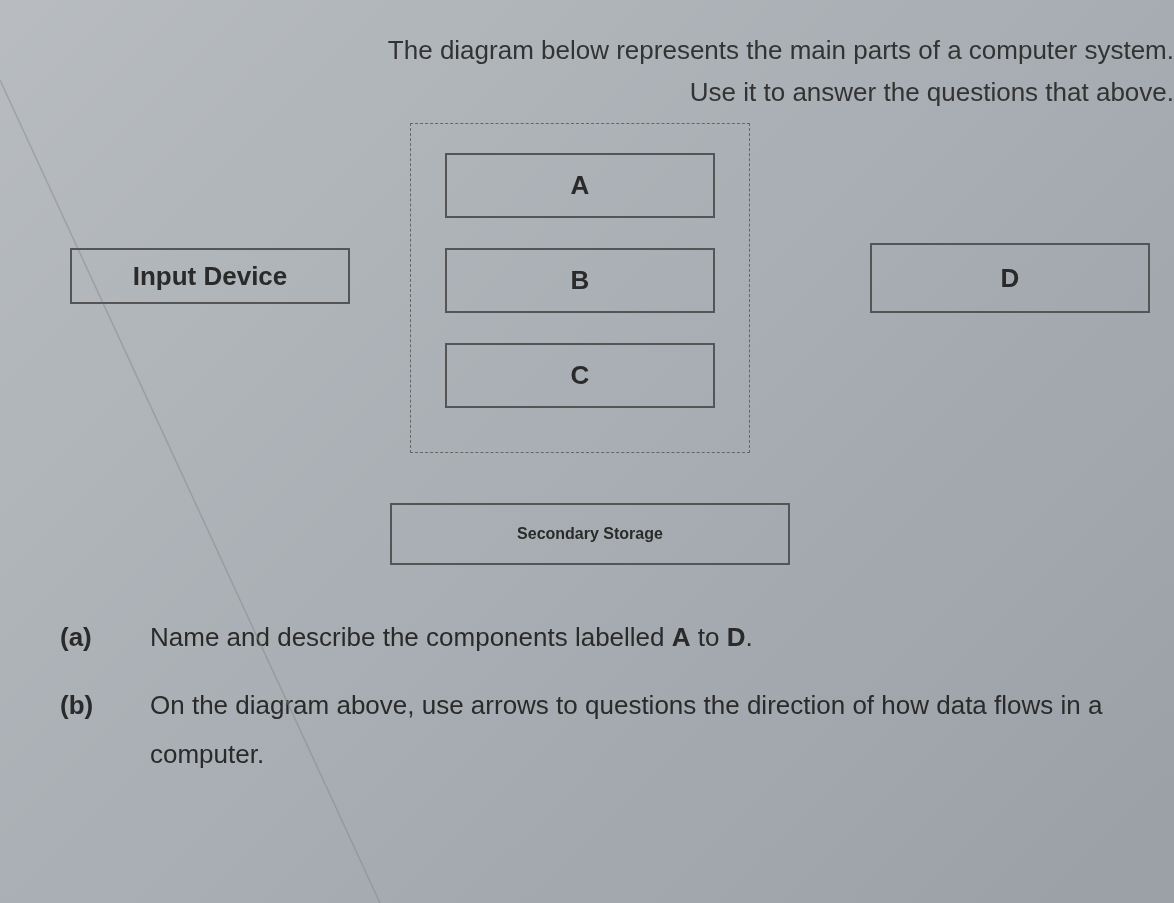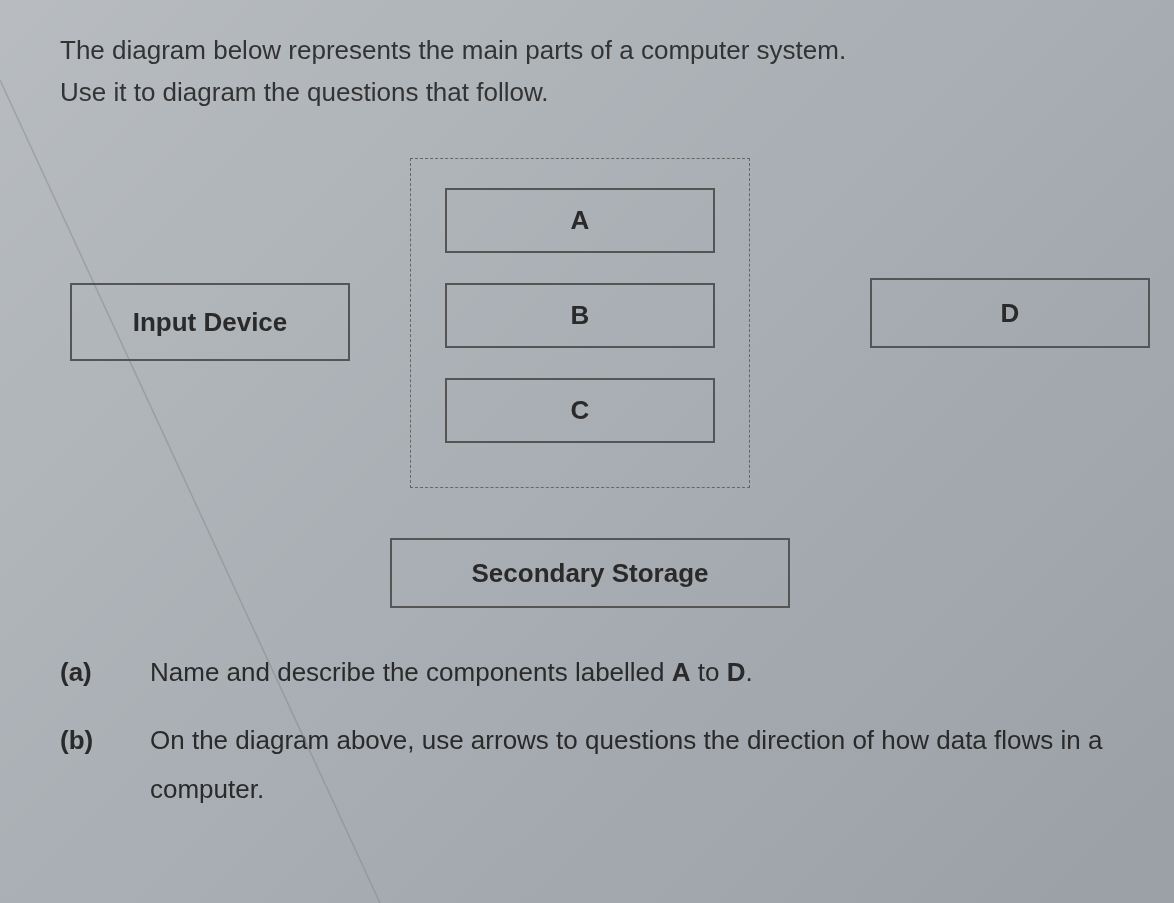--- a/index.html
+++ b/index.html
@@ -13,22 +13,22 @@
       width: 1174px;
       height: 903px;
       padding: 30px 0 30px 60px;
       color: #2a2a2a;
       position: relative;
       overflow: hidden;
     }
     .intro-text {
       font-size: 26px;
       line-height: 1.6;
-      margin-bottom: 35px;
       color: #333;
+      text-align: right;
     }
     .diagram-container {
       position: relative;
       height: 480px;
       width: 100%;
     }
     .box {
       position: absolute;
       border: 2px solid #555;
       background: transparent;
@@ -36,21 +36,21 @@
       align-items: center;
       justify-content: center;
       font-weight: bold;
       font-size: 26px;
       color: #2a2a2a;
     }
     .input-device {
       top: 135px;
       left: 10px;
       width: 280px;
-      height: 78px;
+      height: 56px;
     }
     .dashed-container {
       position: absolute;
       top: 10px;
       left: 350px;
       width: 340px;
       height: 330px;
       border: 1.5px dashed #666;
       background: transparent;
     }
@@ -75,22 +75,22 @@
     .box-d {
       top: 130px;
       left: 810px;
       width: 280px;
       height: 70px;
     }
     .secondary-storage {
       top: 390px;
       left: 330px;
       width: 400px;
-      height: 70px;
-      font-size: 26px;
+      height: 62px;
+      font-size: 16px;
     }
     .questions {
       margin-top: 20px;
       font-size: 26px;
       line-height: 1.9;
     }
     .question-row {
       display: flex;
       margin-bottom: 18px;
     }
@@ -116,21 +116,21 @@
   </style>
 </head>
 <body>
 
 <svg class="fold-line" width="1174" height="903">
   <line x1="0" y1="80" x2="380" y2="903" stroke="#888" stroke-width="1.5" opacity="0.5"></line>
 </svg>
 
 <div class="intro-text">
   <div>The diagram below represents the main parts of a computer system.</div>
-  <div>Use it to diagram the questions that follow.</div>
+  <div>Use it to answer the questions that above.</div>
 </div>
 
 <div class="diagram-container">
   <div class="box input-device">
     <span>Input Device</span>
   </div>
 
   <div class="dashed-container"></div>
 
   <div class="box box-a">

